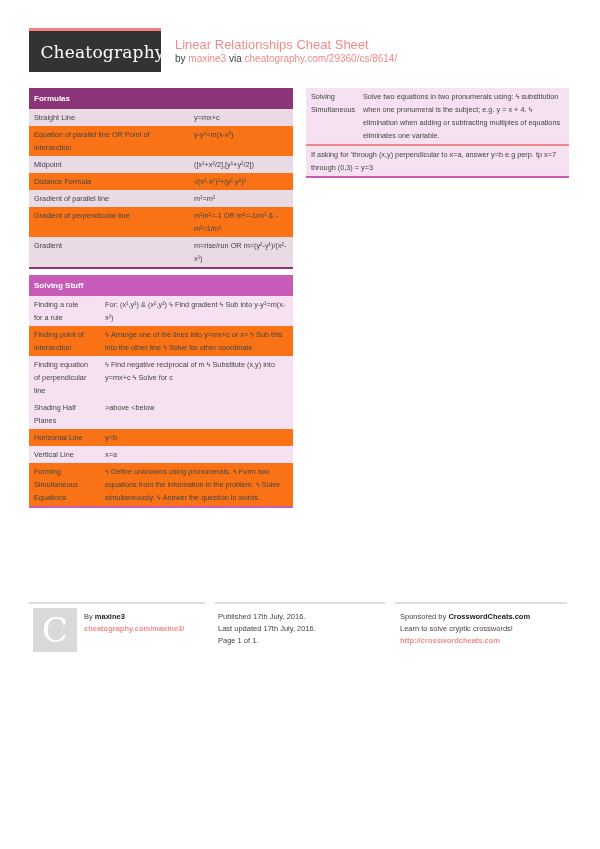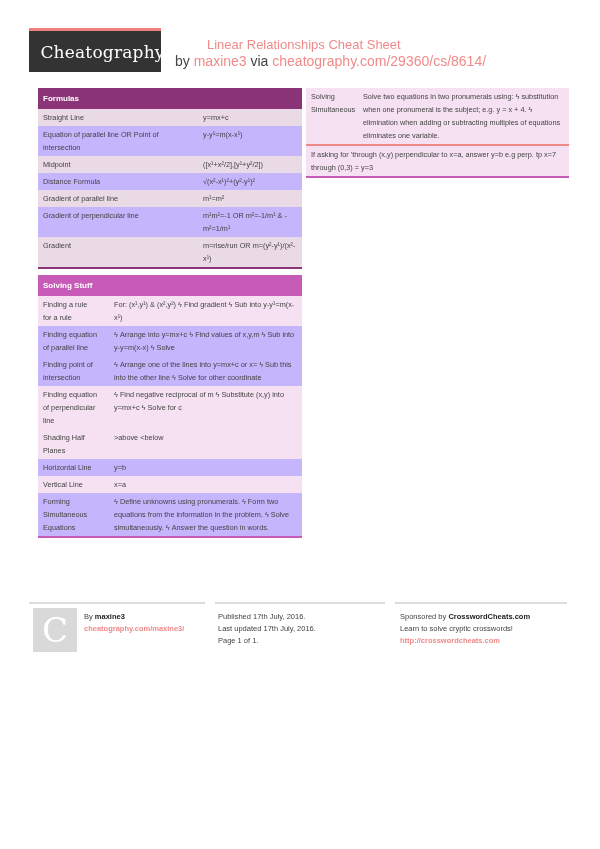--- a/index.html
+++ b/index.html
@@ -1,32 +1,32 @@
 <!DOCTYPE html>
 <html><head>
 <meta charset="utf-8">
 <style>
   * { box-sizing: border-box; margin: 0; padding: 0; }
   body { width: 600px; height: 849px; background: #fff; font-family: "Liberation Sans", sans-serif; color: #444; position: relative; overflow: hidden; }
   .logo { position: absolute; left: 29px; top: 28px; width: 132px; height: 44px; background: #333; border-top: 3px solid #f08080; display: flex; align-items: center; justify-content: center; }
   .logo span { font-family: "DejaVu Serif", serif; color: #fff; font-size: 17px; letter-spacing: 0.2px; margin-left: 15px; }
-  .title { position: absolute; left: 175px; top: 37px; font-size: 13px; color: #f08a8a; margin-left: 32px; }
-  .byline { position: absolute; left: 175px; top: 53px; font-size: 14px; color: #444; }
+  .title { position: absolute; left: 175px; top: 37px; font-size: 13px; color: #f08a8a; }
+  .byline { position: absolute; left: 175px; top: 53px; font-size: 10px; color: #444; }
   .byline a { color: #f08a8a; text-decoration: none; }
 
-  .col-left { position: absolute; left: 38px; top: 88px; width: 264px; }
+  .col-left { position: absolute; left: 29px; top: 88px; width: 264px; }
   .col-right { position: absolute; left: 306px; top: 88px; width: 263px; }
   .section { margin-bottom: 6px; }
   .sec-head { height: 21px; padding: 0 5px; font-size: 8px; font-weight: bold; color: #fff; display: flex; align-items: center; }
   .h-dark { background: #8b3578; }
   .h-light { background: #c85ab8; }
   .row { display: flex; font-size: 7.3px; line-height: 13px; padding: 2px 5px; gap: 15px; }
   .row.alt-d { background: #eadae6; }
   .row.alt-l { background: #f5e1f1; }
-  .row.white { background: #c4b5fd; }
+  .row.white { background: #f97316; }
   .c1 { width: 145px; flex-shrink: 0; }
   .c2 { flex: 1; }
   .s1 { width: 56px; flex-shrink: 0; padding-right: 2px; }
   .r1 { width: 31px; flex-shrink: 0; }
   .bottom-d { border-bottom: 2px solid #8b3578; }
   .bottom-l { border-bottom: 2px solid #c85ab8; }
   .divider-pink { border-bottom: 2px solid #f08a8a; }
 
   .footer-line { position: absolute; top: 602px; height: 2px; background: #ddd; }
   .avatar { position: absolute; left: 33px; top: 608px; width: 44px; height: 44px; background: #d9d9d9; display: flex; align-items: center; justify-content: center; }
@@ -82,24 +82,20 @@
       </div>
   </div>
 
   <div class="section bottom-l" style="margin-top:4px">
     <div class="sec-head h-light">Solving Stuff</div>
     <div class="row alt-l">
         <div class="s1">Finding a rule for a rule</div>
         <div class="c2">For: (x¹,y¹) &amp; (x²,y²) ϟ Find gradient ϟ Sub into y-y¹=m(x-x¹)</div>
       </div>
     <div class="row white">
-        <div class="s1">Finding equation of parallel line</div>
-        <div class="c2">ϟ Arrange into y=mx+c ϟ Find values of x,y,m ϟ Sub into y-y=m(x-x) ϟ Solve</div>
-      </div>
-    <div class="row white">
         <div class="s1">Finding point of intersection</div>
         <div class="c2">ϟ Arrange one of the lines into y=mx+c or x= ϟ Sub this into the other line ϟ Solve for other coordinate</div>
       </div>
     <div class="row alt-l">
         <div class="s1">Finding equation of perpendicular line</div>
         <div class="c2">ϟ Find negative reciprocal of m ϟ Substitute (x,y) into y=mx+c ϟ Solve for c</div>
       </div>
     <div class="row alt-l">
         <div class="s1">Shading Half Planes</div>
         <div class="c2">&gt;above &lt;below</div>

